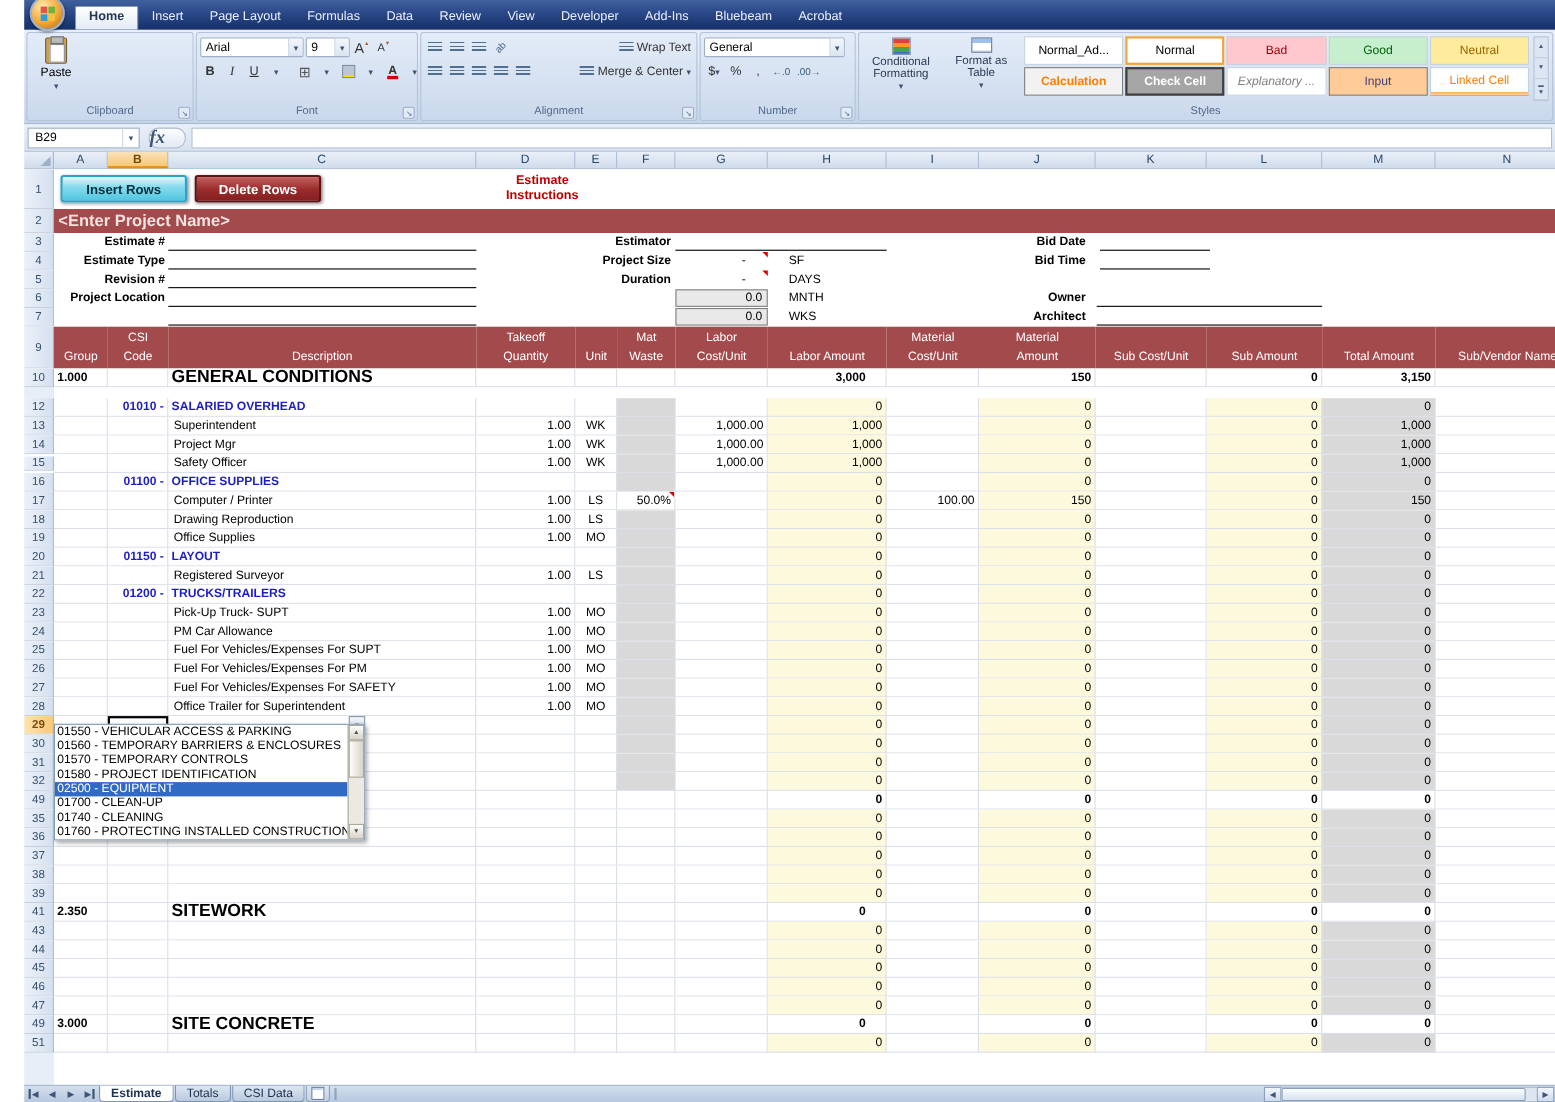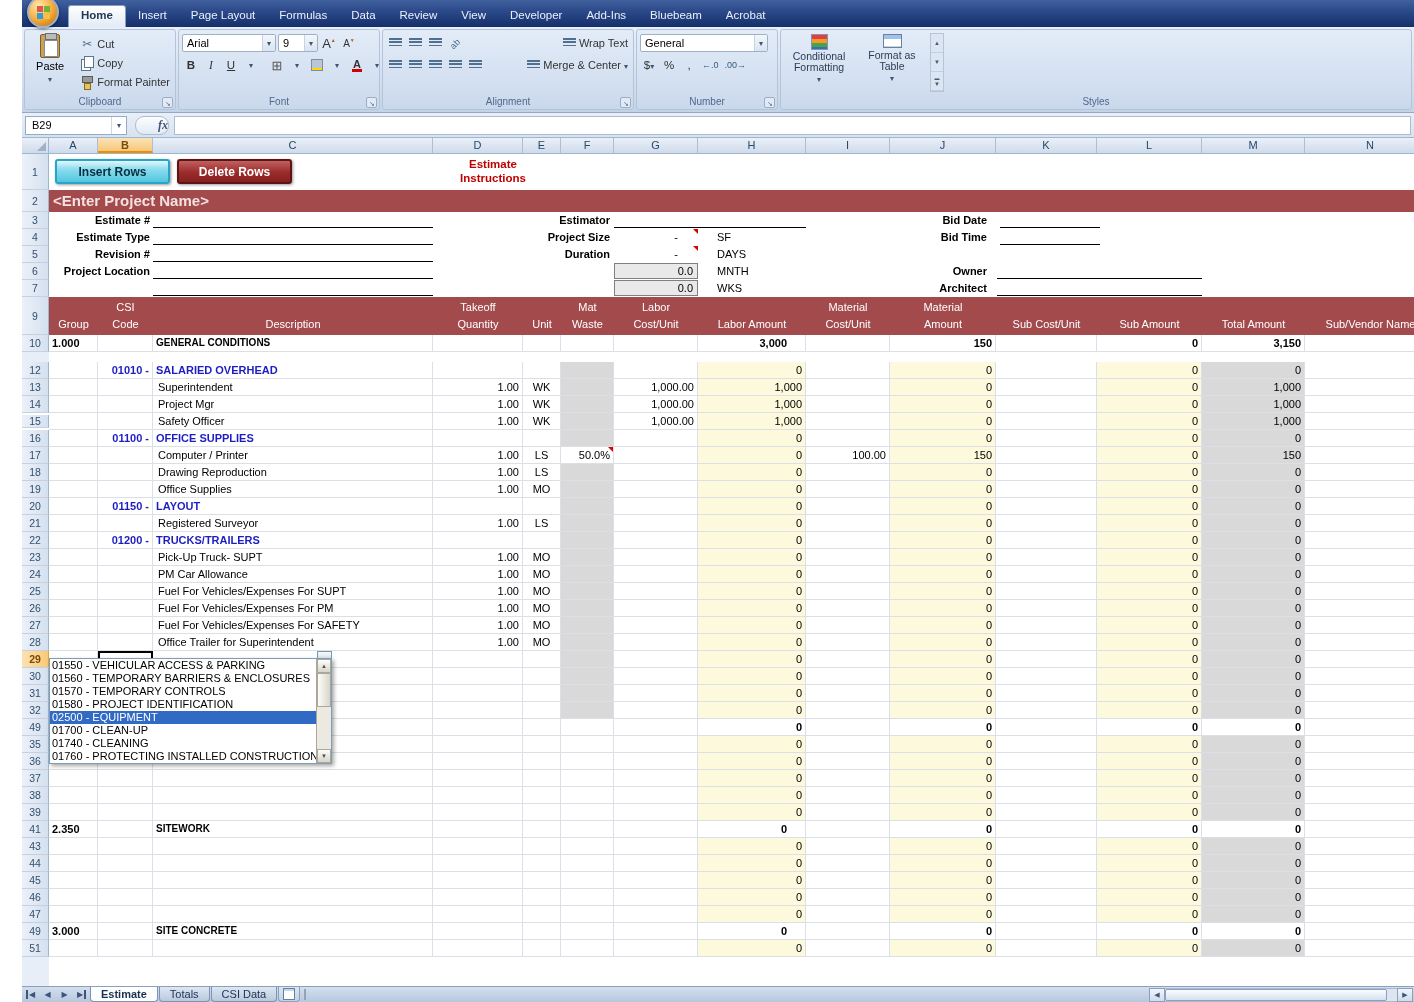--- a/index.html
+++ b/index.html
@@ -77,21 +77,21 @@
   .gal-scroll{width:14px;display:flex;flex-direction:column;border:1px solid #b7c4d8;background:#dce6f3;margin:1px 0;}
   .gsb{flex:1;display:flex;align-items:center;justify-content:center;border-bottom:1px solid #c3cfdf;color:#44597a;}
   .gsb-up::before{content:"▲";font-size:6px;} .gsb-dn::before{content:"▼";font-size:6px;}
   .gsb-more{flex-direction:column;} .gsb-more::before{content:"▬";font-size:5px;} .gsb-more::after{content:"▼";font-size:6px;}
 
   
   .fbar { height:25px; flex:0 0 auto; background:linear-gradient(180deg,#e9eff8,#d8e2f0); border-bottom:1px solid #9eb6ce; display:flex; align-items:center; padding:2px 3px; }
   .namebox { width:102px; height:19px; background:#fff; border:1px solid #96abc4; display:flex; align-items:center; }
   .nb-text { flex:1; padding-left:6px; font-size:11px; }
   .nb-arrow { width:15px; height:100%; display:flex; align-items:center; justify-content:center; border-left:1px solid #cdd8e4; }
-  .fx-btn { width:34px; height:19px; margin-left:8px; text-align:right; font-family:"Liberation Serif",serif; font-style:italic; font-weight:bold; font-size:12px; color:#3c5676; background:linear-gradient(180deg,#fdfdfe,#e2eaf5); border:1px solid #aebcd0; border-radius:9px; line-height:16px; }
+  .fx-btn { width:34px; height:19px; margin-left:8px; text-align:left; font-family:"Liberation Serif",serif; font-style:italic; font-weight:bold; font-size:17px; color:#3c5676; background:linear-gradient(180deg,#fdfdfe,#e2eaf5); border:1px solid #aebcd0; border-radius:9px; line-height:16px; }
   .fml { flex:1; height:19px; background:#fff; border:1px solid #aebcd0; margin-left:5px; }
 
   
   .colhdrs { height:16px; flex:0 0 auto; display:flex; background:linear-gradient(180deg,#eaf0f9,#cfdbeb); border-bottom:1px solid #9eb6ce; }
   .corner { width:27px; flex:0 0 27px; border-right:1px solid #9eb6ce; position:relative; }
   .corner::after{content:"";position:absolute;right:2px;bottom:2px;border-left:9px solid transparent;border-bottom:9px solid #9fb0c8;}
   .colh { border-right:1px solid #aebed4; text-align:center; font-size:11px; color:#26486c; line-height:15px; }
   .colh-sel { background:linear-gradient(180deg,#fbe3bb,#f6c878); color:#7a4a08; font-weight:bold; border-bottom:2px solid #ef8d02; }
   .cA{flex:0 0 49px;width:49px}.cB{flex:0 0 55px;width:55px}.cC{flex:0 0 280px;width:280px}
   .cD{flex:0 0 90px;width:90px}.cE{flex:0 0 38px;width:38px}.cF{flex:0 0 53px;width:53px}
@@ -101,21 +101,21 @@
   .gridwrap { flex:1; overflow:hidden; position:relative; background:linear-gradient(90deg,#e8eef7 0 27px,#fff 27px); }
   .rows { position:relative; }
   .row { display:flex; width:1414px; position:relative; background:#fff; flex:0 0 auto; }
   .gut { width:27px; flex:0 0 27px; background:linear-gradient(90deg,#ebf1f9,#d5e0ef); border-right:1px solid #9eb6ce; border-bottom:1px solid #c6d0de; color:#33506e; font-size:10.5px; display:flex; align-items:center; justify-content:center; }
   .gut-sel { background:linear-gradient(90deg,#fde3b0,#f9c978); color:#7a4a08; font-weight:bold; border-right:1px solid #e9a23b; }
   .rc { flex:1; position:relative; background:#fff; }
   .cell { height:100%; border-right:1px solid #dadfe8; border-bottom:1px solid #dadfe8; padding:0 3px; overflow:hidden; white-space:nowrap; position:relative; line-height:16px; font-size:11px; }
   .ar{text-align:right}.ac{text-align:center}.b{font-weight:bold}
   .bg-y{background:#fdf9dd}.bg-g{background:#d9d9d9}
   .csi{color:#1d1dc4;font-weight:bold;}
-  .secd{font-weight:bold;font-size:10px;}
+  .secd{font-weight:bold;font-size:16px;}
   .pl4{padding-left:5px}.pr16{padding-right:18px}
   .cell.sel{border:2px solid #000;line-height:12px;background:#fff;}
   .cell.sel::after{content:"";position:absolute;right:-1px;bottom:-1px;width:3px;height:3px;background:#000;border:1px solid #fff;}
   .ctri{position:absolute;top:0;right:0;width:0;height:0;border-top:5px solid #dd0000;border-left:5px solid transparent;}
   .hcell{background:#a34a4d;color:#fff;display:flex;flex-direction:column;justify-content:flex-end;padding:1px 2px 2px;overflow:hidden;}
   .hl{height:17px;line-height:17px;text-align:center;white-space:nowrap;font-size:11px;}
   .rbanner{position:absolute;left:0;right:0;top:0;bottom:0;background:#a34a4d;color:#f3e2e2;font-weight:bold;font-size:15px;line-height:21px;padding-left:4px;}
   .xlbtn{position:absolute;top:5px;height:25px;width:115px;border-radius:3px;font-weight:bold;font-size:12px;text-align:center;line-height:22px;box-shadow:1px 1px 3px rgba(0,0,0,.4);}
   .xlbtn.insert{left:6px;background:linear-gradient(180deg,#e2f7fd,#8adcee 40%,#52c6e0);border:2px solid #2aa4c5;color:#05303d;}
   .xlbtn.delete{left:128px;background:linear-gradient(180deg,#c2605f,#9a2b2b 55%,#872020);border:2px solid #5e1414;color:#fff;}
@@ -185,34 +185,20 @@
 
   <div class="ribbon">
 
     <div class="rgroup g-clipboard">
       <div class="rg-body rb-clip">
         <div class="bigbtn">
           <span class="paste-ic"></span>
           <span class="bb-label">Paste</span>
           <span class="dda"></span>
         </div>
-        <div class="sb-col">
-          <div class="sbtn">
-              <span class="sic ic-scissors"></span>
-              <span>Cut</span>
-            </div>
-          <div class="sbtn">
-              <span class="sic ic-copy"></span>
-              <span>Copy</span>
-            </div>
-          <div class="sbtn">
-              <span class="sic ic-brush"></span>
-              <span>Format Painter</span>
-            </div>
-        </div>
       </div>
       <div class="rg-label"><span>Clipboard</span><span class="launcher"></span></div>
     </div>
 
     <div class="rgroup g-font">
       <div class="rg-body">
         <div class="frow">
           <span class="combo w-font">
               <span>Arial</span>
               <span class="cmb-a dda"></span>
@@ -326,20 +312,32 @@
         <div class="bigbtn2">
           <span class="cf-ic"></span>
           <span>Conditional Formatting</span>
           <span class="dda"></span>
         </div>
         <div class="bigbtn2">
           <span class="fat-ic"></span>
           <span>Format as Table</span>
           <span class="dda"></span>
         </div>
+        <div class="gallery">
+            <div class="chip chip-normal-alt">Normal_Ad...</div>
+            <div class="chip chip-normal">Normal</div>
+            <div class="chip chip-bad">Bad</div>
+            <div class="chip chip-good">Good</div>
+            <div class="chip chip-neutral">Neutral</div>
+            <div class="chip chip-calculation">Calculation</div>
+            <div class="chip chip-check-cell">Check Cell</div>
+            <div class="chip chip-explanatory">Explanatory ...</div>
+            <div class="chip chip-input">Input</div>
+            <div class="chip chip-linked-cell">Linked Cell</div>
+          </div>
         <div class="gal-scroll">
           <span class="gsb gsb-up"></span>
           <span class="gsb gsb-dn"></span>
           <span class="gsb gsb-more"></span>
         </div>
       </div>
       <div class="rg-label"><span>Styles</span></div>
     </div>
 
   </div>

